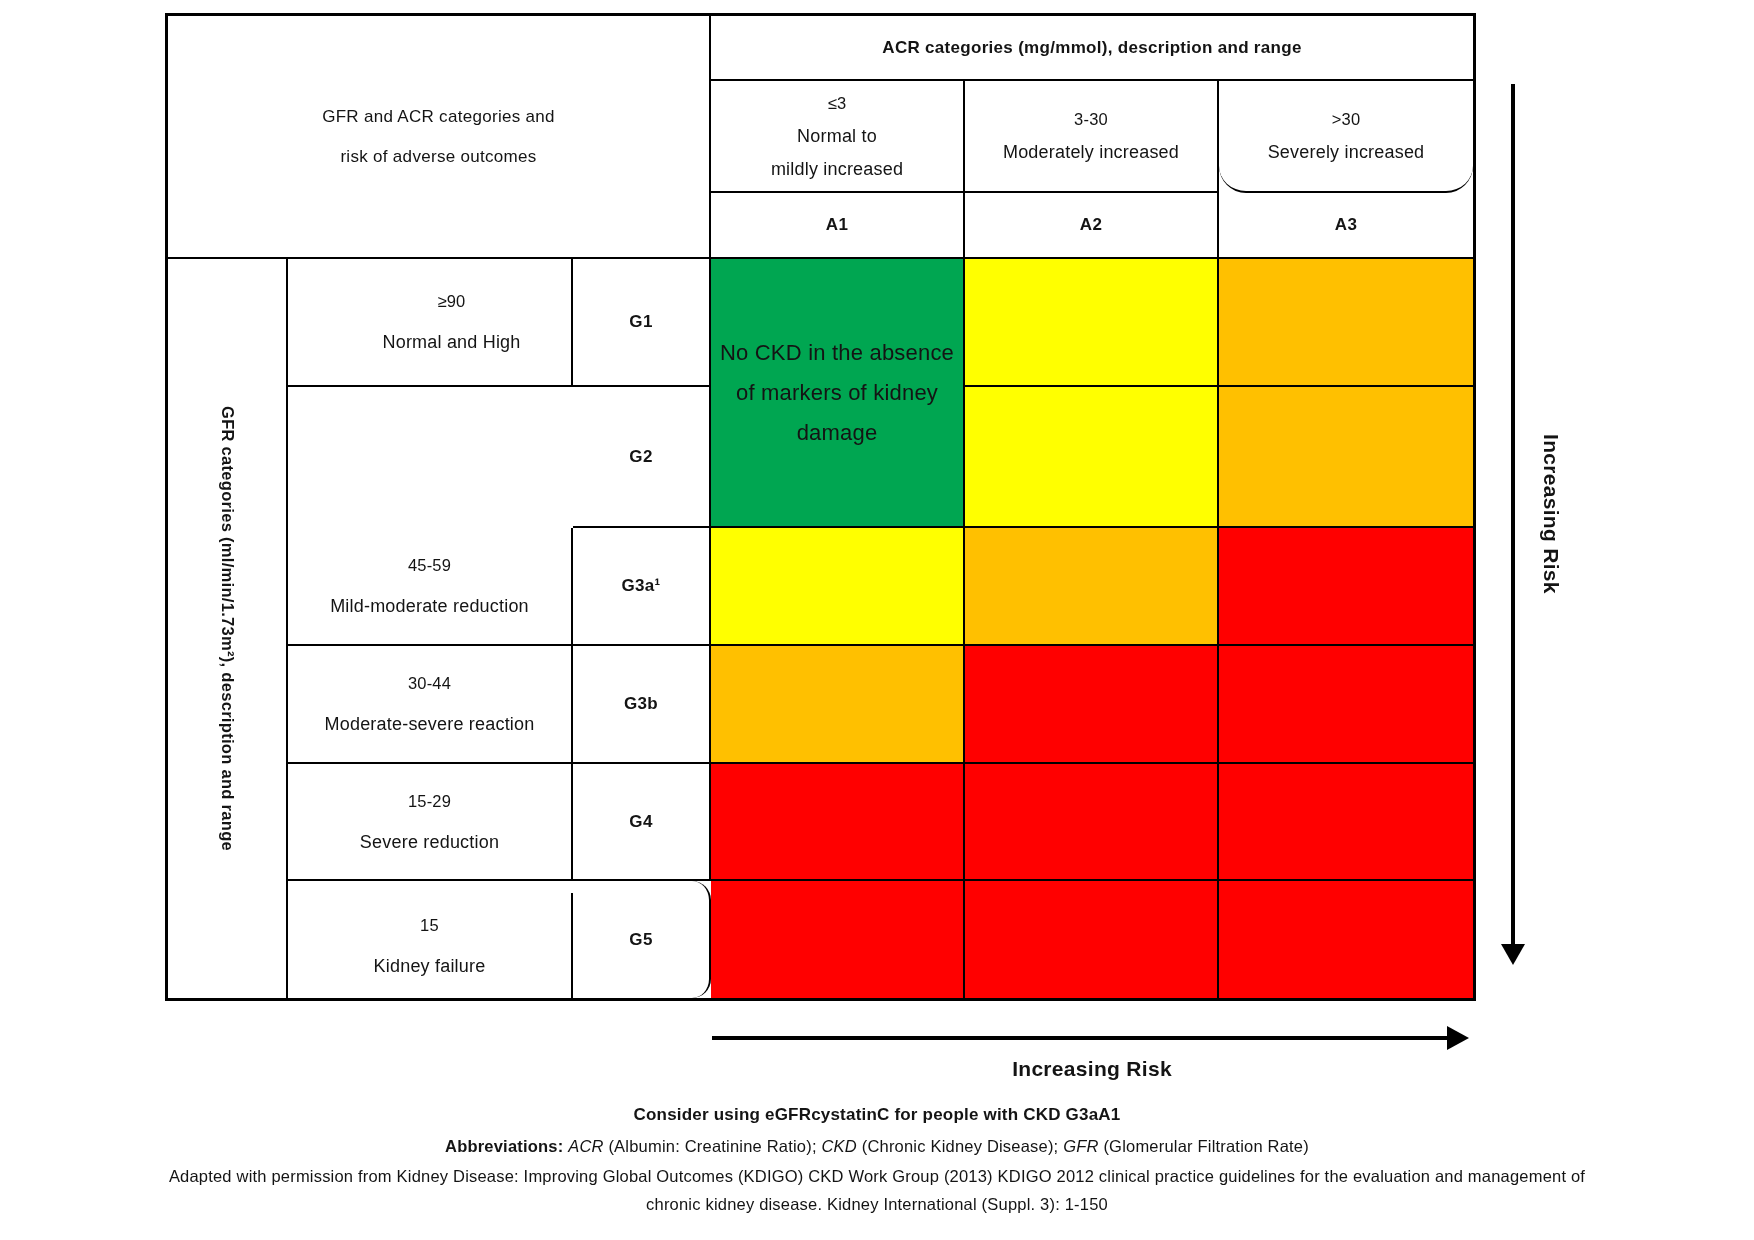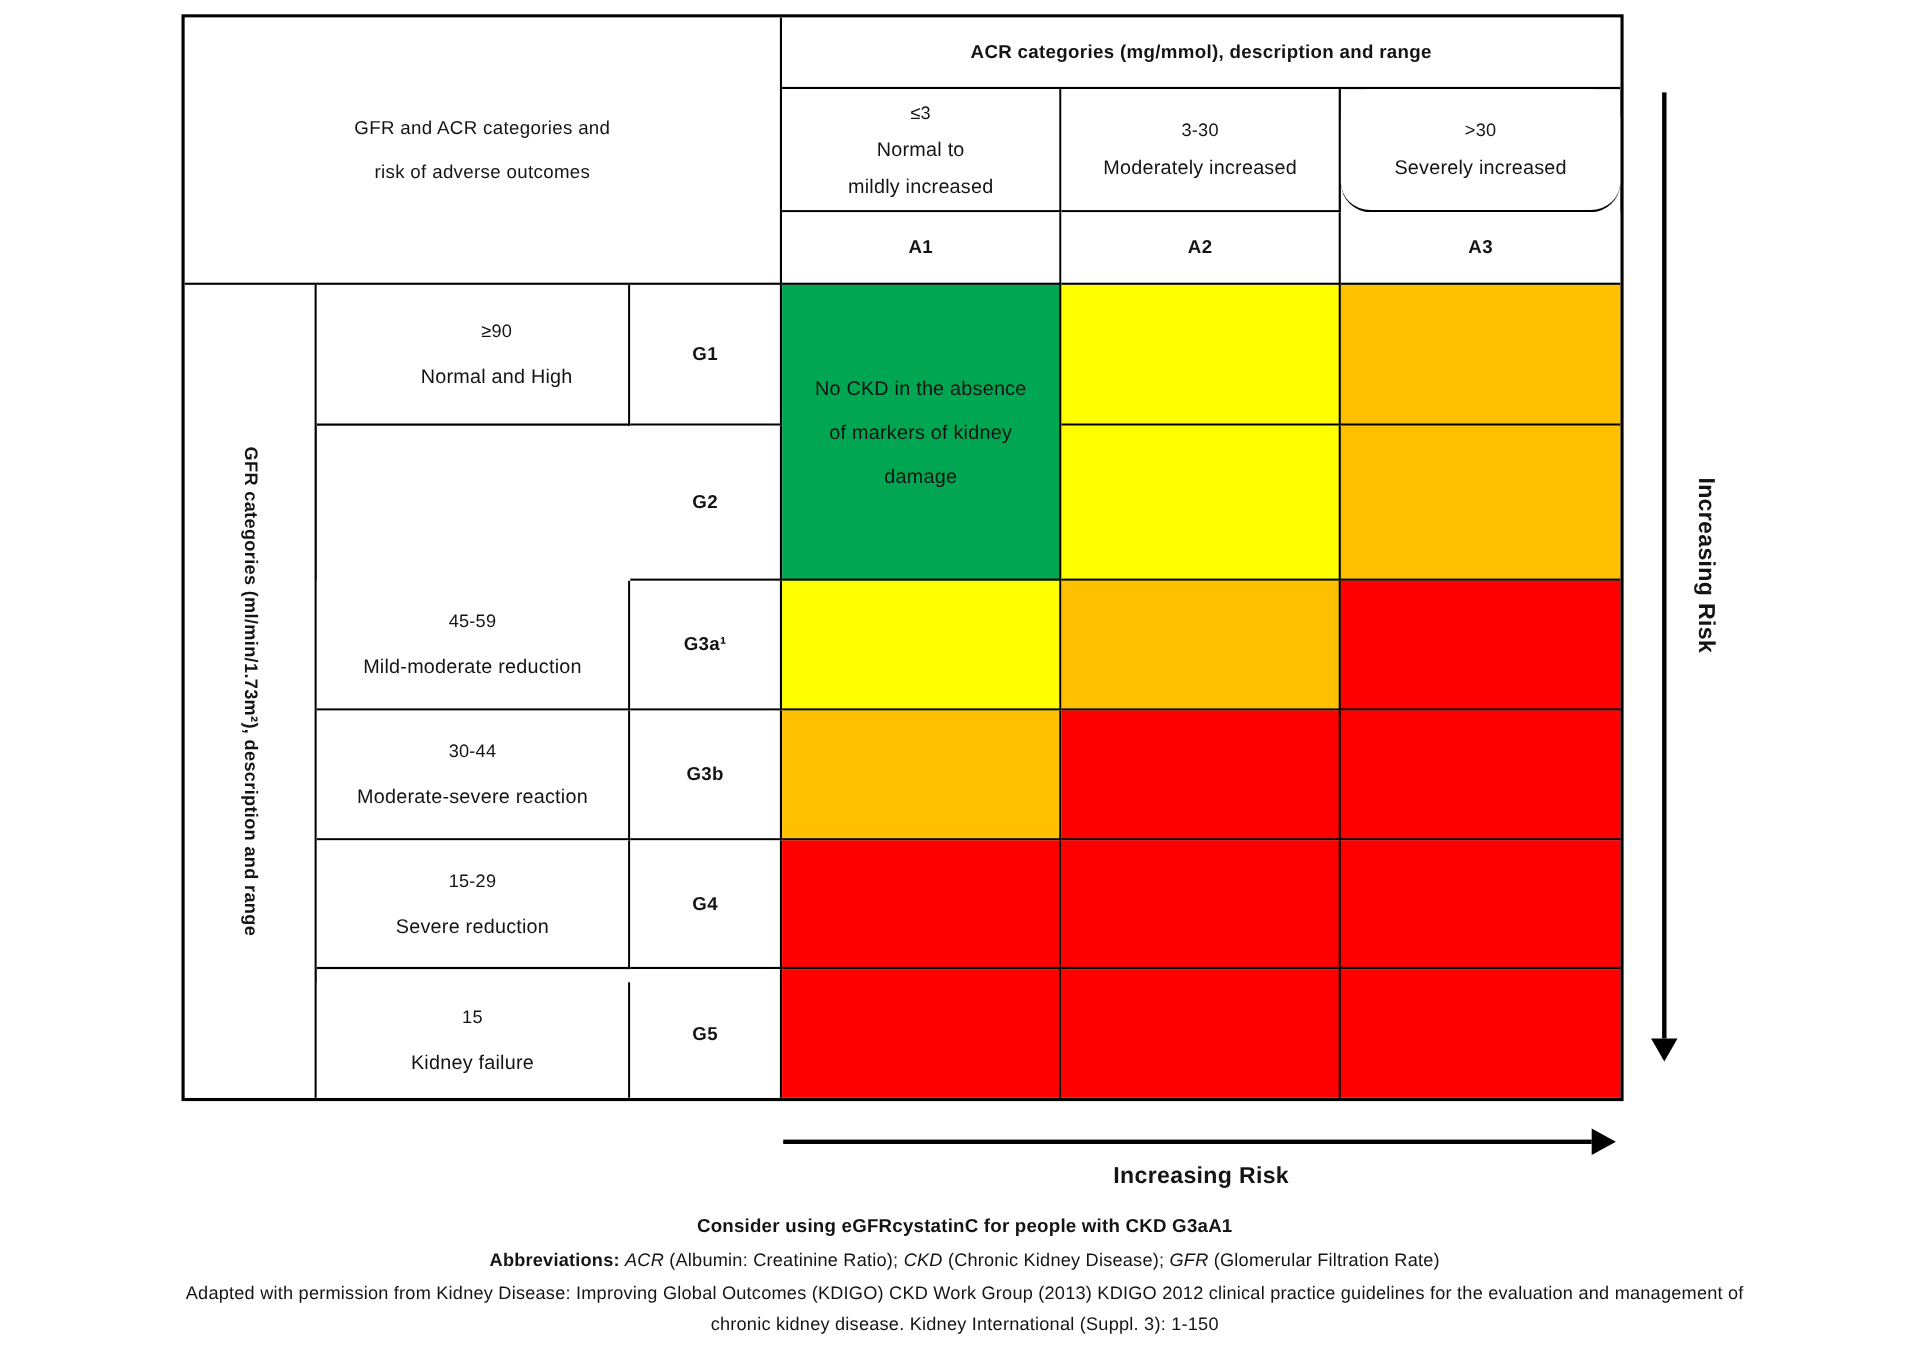--- a/index.html
+++ b/index.html
@@ -24,21 +24,21 @@
   .no-r{border-right:none;}
   .no-b{border-bottom:none;}
   .line{line-height:33px;font-size:18px;letter-spacing:.2px;}
   .line:empty{display:none;}
   .range{line-height:33px;font-size:16.5px;letter-spacing:.2px;}
   .body-range{margin-bottom:8px;}
   .bold{font-weight:bold;}
   .code{font-size:17px;font-weight:bold;letter-spacing:.3px;}
   .acr-title-cell{font-size:17px;font-weight:bold;letter-spacing:.3px;}
   .corner-line{line-height:40px;font-size:17px;letter-spacing:.3px;}
-  .green-line{line-height:40px;font-size:18px;letter-spacing:.2px;}
+  .green-line{line-height:40px;font-size:22px;letter-spacing:.2px;}
   .rot-label{
     writing-mode:vertical-rl;text-orientation:mixed;
     font-weight:bold;font-size:16.5px;letter-spacing:.3px;white-space:nowrap;
   }
   .vr-wrap{position:absolute;left:1528px;top:84px;height:860px;width:46px;
     display:flex;align-items:center;justify-content:center;}
   .vr-text{writing-mode:vertical-rl;text-orientation:mixed;font-weight:bold;
     font-size:21px;white-space:nowrap;letter-spacing:.3px;}
   .v-arrow-line{position:absolute;left:1511px;top:84px;width:4px;height:860px;background:#000;}
   .v-arrow-head{position:absolute;left:1501px;top:944px;width:0;height:0;
@@ -140,21 +140,21 @@
     <div class="cell code" style="grid-area:8/3/9/4;">G4</div>
     <div class="cell" style="grid-area: 8 / 4 / 9 / 5; background: rgb(255, 0, 0);"></div>
     <div class="cell" style="grid-area: 8 / 5 / 9 / 6; background: rgb(255, 0, 0);"></div>
     <div class="cell no-r" style="grid-area: 8 / 6 / 9 / 7; background: rgb(255, 0, 0);"></div>
 
     <div class="cell no-b" style="grid-area:9/2/10/3;margin-top:12px;">
       <div class="range body-range">15</div>
       <div class="line">Kidney failure</div>
 
     </div>
-    <div class="cell code no-b" style="grid-area:9/3/10/4;">G5</div>
+    <div class="cell code no-b" style="grid-area:9/3/10/4;border-radius:19px;">G5</div>
     <div class="cell no-b" style="grid-area: 9 / 4 / 10 / 5; background: rgb(255, 0, 0);"></div>
     <div class="cell no-b" style="grid-area: 9 / 5 / 10 / 6; background: rgb(255, 0, 0);"></div>
     <div class="cell no-b no-r" style="grid-area: 9 / 6 / 10 / 7; background: rgb(255, 0, 0);"></div>
 
   </div>
 
   <div class="v-arrow-line"></div>
   <div class="v-arrow-head"></div>
   <div class="vr-wrap">
     <span class="vr-text">Increasing Risk</span>

